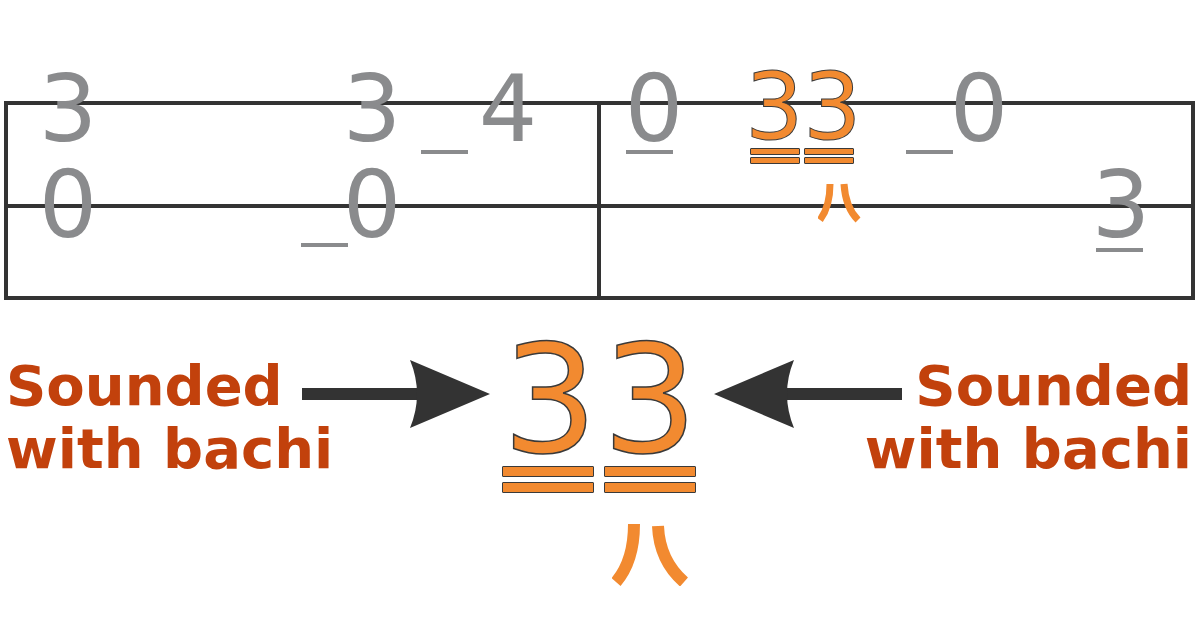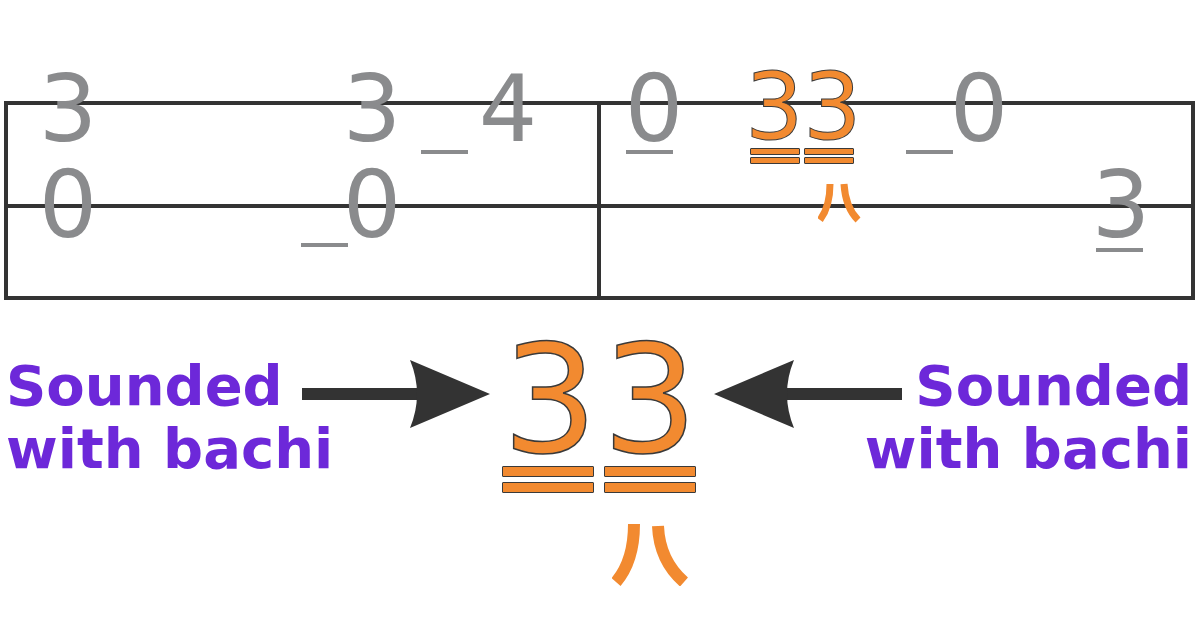--- a/index.html
+++ b/index.html
@@ -3,21 +3,21 @@
 <meta charset="utf-8">
 <style>
   html, body { margin:0; padding:0; background:#ffffff; }
   body { width:1200px; height:627px; position:relative; overflow:hidden; font-family:"Liberation Sans", sans-serif; }
   .staff-line { position:absolute; background:#333333; }
   .num { position:absolute; font-family:"DejaVu Sans", sans-serif; font-weight:normal; line-height:1; color:#8a8b8d; text-align:center; }
   .under { position:absolute; background:#8a8b8d; height:4px; }
   .onum { color:#f28a30; -webkit-text-stroke:1px #3a3a3a; }
   .dbl { position:absolute; background:#f28a30; border:1px solid #3a3a3a; border-radius:1px; box-sizing:border-box; }
   .ha { position:absolute; }
-  .label { position:absolute; font-family:"DejaVu Sans", sans-serif; font-weight:bold; color:#6d28d9; line-height:1.12; }
+  .label { position:absolute; font-family:"DejaVu Sans", sans-serif; font-weight:bold; color:#c2410c; line-height:1.12; }
 </style>
 </head>
 <body>
 
 <div>
   <div class="staff-line" style="left:4px;top:101px;width:1191px;height:4px;"></div>
   <div class="staff-line" style="left:4px;top:204px;width:1191px;height:4px;"></div>
   <div class="staff-line" style="left:4px;top:296px;width:1191px;height:4px;"></div>
   <div class="staff-line" style="left:4px;top:101px;width:4px;height:199px;"></div>
   <div class="staff-line" style="left:597px;top:101px;width:4px;height:199px;"></div>

